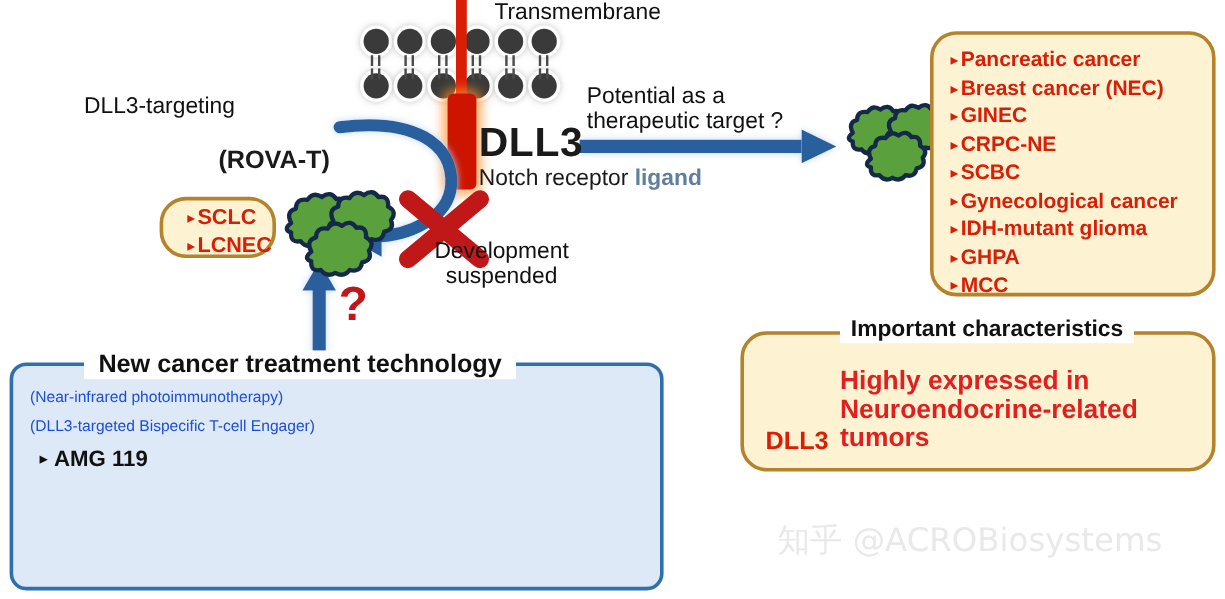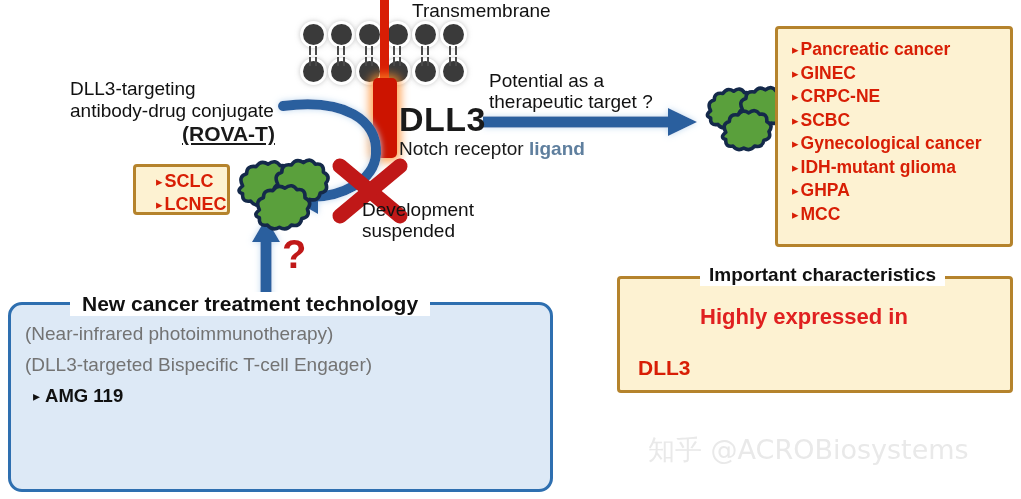--- a/index.html
+++ b/index.html
@@ -2,37 +2,37 @@
 <html><head>
 <meta charset="utf-8">
 <style>
   html,body{margin:0;padding:0;background:#ffffff;}
   body{width:1021px;height:499px;position:relative;overflow:hidden;
        font-family:"Liberation Sans","DejaVu Sans",sans-serif;color:#1a1a1a;}
   .abs{position:absolute;}
 
   
   .plain{font-size:19px;line-height:22px;color:#111;}
-  .bold{font-weight:bold;text-decoration:underline;}
+  .bold{font-weight:bold;}
 
   
   #membrane{left:300px;top:24px;width:170px;height:58px;}
   .lip-col{position:absolute;top:0;width:28px;height:58px;}
   .head{position:absolute;left:3px;width:21px;height:21px;border-radius:50%;
         background:#3a3a3a;box-shadow:0 0 0 3px #ffffff, 0 0 5px 3px rgba(150,150,150,.55);}
   .head.up{top:0;} .head.dn{bottom:0;}
   .tail{position:absolute;width:2px;height:9px;background:#4a4a4a;}
 
   
   #dll3-stem{left:380px;top:-6px;width:9px;height:86px;background:#d81e05;}
   #dll3-body{left:373px;top:78px;width:24px;height:80px;background:#cc1400;
              border-radius:5px;box-shadow:0 0 9px 4px rgba(255,140,40,.75);}
 
   
-  .cream-box{background:#fdf2d2;border:3px solid #b5832c;border-radius:4px;}
+  .cream-box{background:#fdf2d2;border:3px solid #b5832c;border-radius:22px;}
   .blue-box{background:#dde9f6;border:3px solid #2e6fb0;border-radius:14px;}
 
   
   #cancer-list{left:775px;top:26px;width:238px;height:221px;box-sizing:border-box;
                padding:9px 0 0 14px;}
   #cancer-list li{list-style:none;color:#d81e05;font-weight:bold;font-size:17.5px;
                   line-height:22.5px;white-space:nowrap;}
   #cancer-list ul{margin:0;padding:0;}
   .tri{display:inline-block;margin-right:2px;font-size:13px;vertical-align:1px;}
 
@@ -46,36 +46,36 @@
   #char-title{left:700px;top:264px;font-size:19px;font-weight:bold;color:#111;
               background:#ffffff;padding:0 9px;white-space:nowrap;}
   #char-text{left:700px;top:305px;color:#e02020;font-weight:bold;font-size:22px;line-height:24px;}
   #char-dll3{left:638px;top:356px;color:#d81e05;font-weight:bold;font-size:21px;}
 
   
   #tech-box{left:8px;top:302px;width:545px;height:190px;box-sizing:border-box;padding:18px 0 0 14px;}
   #tech-title{left:70px;top:292px;font-size:21px;font-weight:bold;color:#111;
               background:#ffffff;padding:0 12px;white-space:nowrap;}
   .tech-head{font-size:18.5px;font-weight:bold;color:#111;margin:0 0 1px 8px;}
-  .tech-sub{font-size:19px;color:#737373;margin:0 0 9px 0;}
+  .tech-sub{font-size:13px;color:#1d4ed8;margin:0 0 9px 0;}
   .tech-head .tri{font-size:14px;margin-right:5px;}
 
   
   #watermark{left:648px;top:432px;font-size:27px;color:#e9e9e9;white-space:nowrap;
              font-family:"DejaVu Sans",sans-serif;}
 
   
   #lbl-transmembrane{left:412px;top:0px;}
   #lbl-adc{left:70px;top:78px;}
   #lbl-rovat{left:182px;top:122px;font-size:21px;}
   #lbl-dll3{left:399px;top:100px;font-size:34px;font-weight:bold;letter-spacing:.5px;}
   #lbl-notch{left:399px;top:138px;font-size:19px;}
   #lbl-notch .lig{color:#5f7f9e;font-weight:bold;}
   #lbl-potential{left:489px;top:70px;line-height:21px;}
-  #lbl-dev{left:362px;top:199px;line-height:21px;}
+  #lbl-dev{left:362px;top:199px;line-height:21px;text-align:center;}
   #qmark{left:282px;top:232px;font-size:40px;font-weight:bold;color:#c01818;}
 </style>
 </head>
 <body>
 
 <div class="abs" id="membrane">
     <div class="lip-col" style="left: 0px;">
       <div class="head up"></div>
       <div class="head dn"></div>
       <div class="tail" style="left: 9px; top: 22px;"></div>
@@ -183,21 +183,20 @@
       <path d="M56,24 q-6,-12 5,-15 q0,-11 12,-9 q6,-9 15,-3 q9,-7 15,2 q11,-2 10,10 q10,5 3,14 q4,10 -7,12 q-2,11 -13,8 q-6,8 -15,3 q-9,5 -15,-3 q-11,2 -10,-9 q-9,-3 -0,-10 z"></path>
       <path d="M33,56 q-6,-12 5,-15 q0,-11 12,-9 q6,-9 15,-3 q9,-7 15,2 q11,-2 10,10 q10,5 3,14 q4,10 -7,12 q-2,11 -13,8 q-6,8 -15,3 q-9,5 -15,-3 q-11,2 -10,-9 q-9,-3 -0,-10 z"></path>
     </g>
   </g>
 </svg>
 
 <div class="abs plain" id="lbl-transmembrane">Transmembrane</div>
 
 <div class="abs plain" id="lbl-adc">
   <div>DLL3-targeting</div>
-  <div>antibody-drug conjugate</div>
 </div>
 <div class="abs bold" id="lbl-rovat">(ROVA-T)</div>
 
 <div class="abs" id="lbl-dll3">DLL3</div>
 <div class="abs" id="lbl-notch">
   <span>Notch receptor </span><span class="lig">ligand</span>
 </div>
 
 <div class="abs plain" id="lbl-potential">
   <div>Potential as a</div>
@@ -214,34 +213,36 @@
 <div class="abs cream-box" id="sclc-box">
   <ul>
     <li><span class="tri">▸</span><span>SCLC</span></li>
     <li><span class="tri">▸</span><span>LCNEC</span></li>
   </ul>
 </div>
 
 <div class="abs cream-box" id="cancer-list">
   <ul>
     <li><span class="tri">▸</span><span>Pancreatic cancer</span></li>
+    <li><span class="tri">▸</span><span>Breast cancer (NEC)</span></li>
     <li><span class="tri">▸</span><span>GINEC</span></li>
     <li><span class="tri">▸</span><span>CRPC-NE</span></li>
     <li><span class="tri">▸</span><span>SCBC</span></li>
     <li><span class="tri">▸</span><span>Gynecological cancer</span></li>
     <li><span class="tri">▸</span><span>IDH-mutant glioma</span></li>
     <li><span class="tri">▸</span><span>GHPA</span></li>
     <li><span class="tri">▸</span><span>MCC</span></li>
   </ul>
 </div>
 
 <div class="abs cream-box" id="char-box"></div>
 <div class="abs" id="char-title">Important characteristics</div>
 <div class="abs" id="char-text">
   <div>Highly expressed in</div>
+  <div>Neuroendocrine-related tumors</div>
 </div>
 <div class="abs" id="char-dll3">DLL3</div>
 
 <div class="abs blue-box" id="tech-box">
   <div class="tech-sub">(Near-infrared photoimmunotherapy)</div>
   <div class="tech-sub">(DLL3-targeted Bispecific T-cell Engager)</div>
   <div class="tech-head"><span class="tri">▸</span><span>AMG 119</span></div>
 </div>
 <div class="abs" id="tech-title">New cancer treatment technology</div>
 

